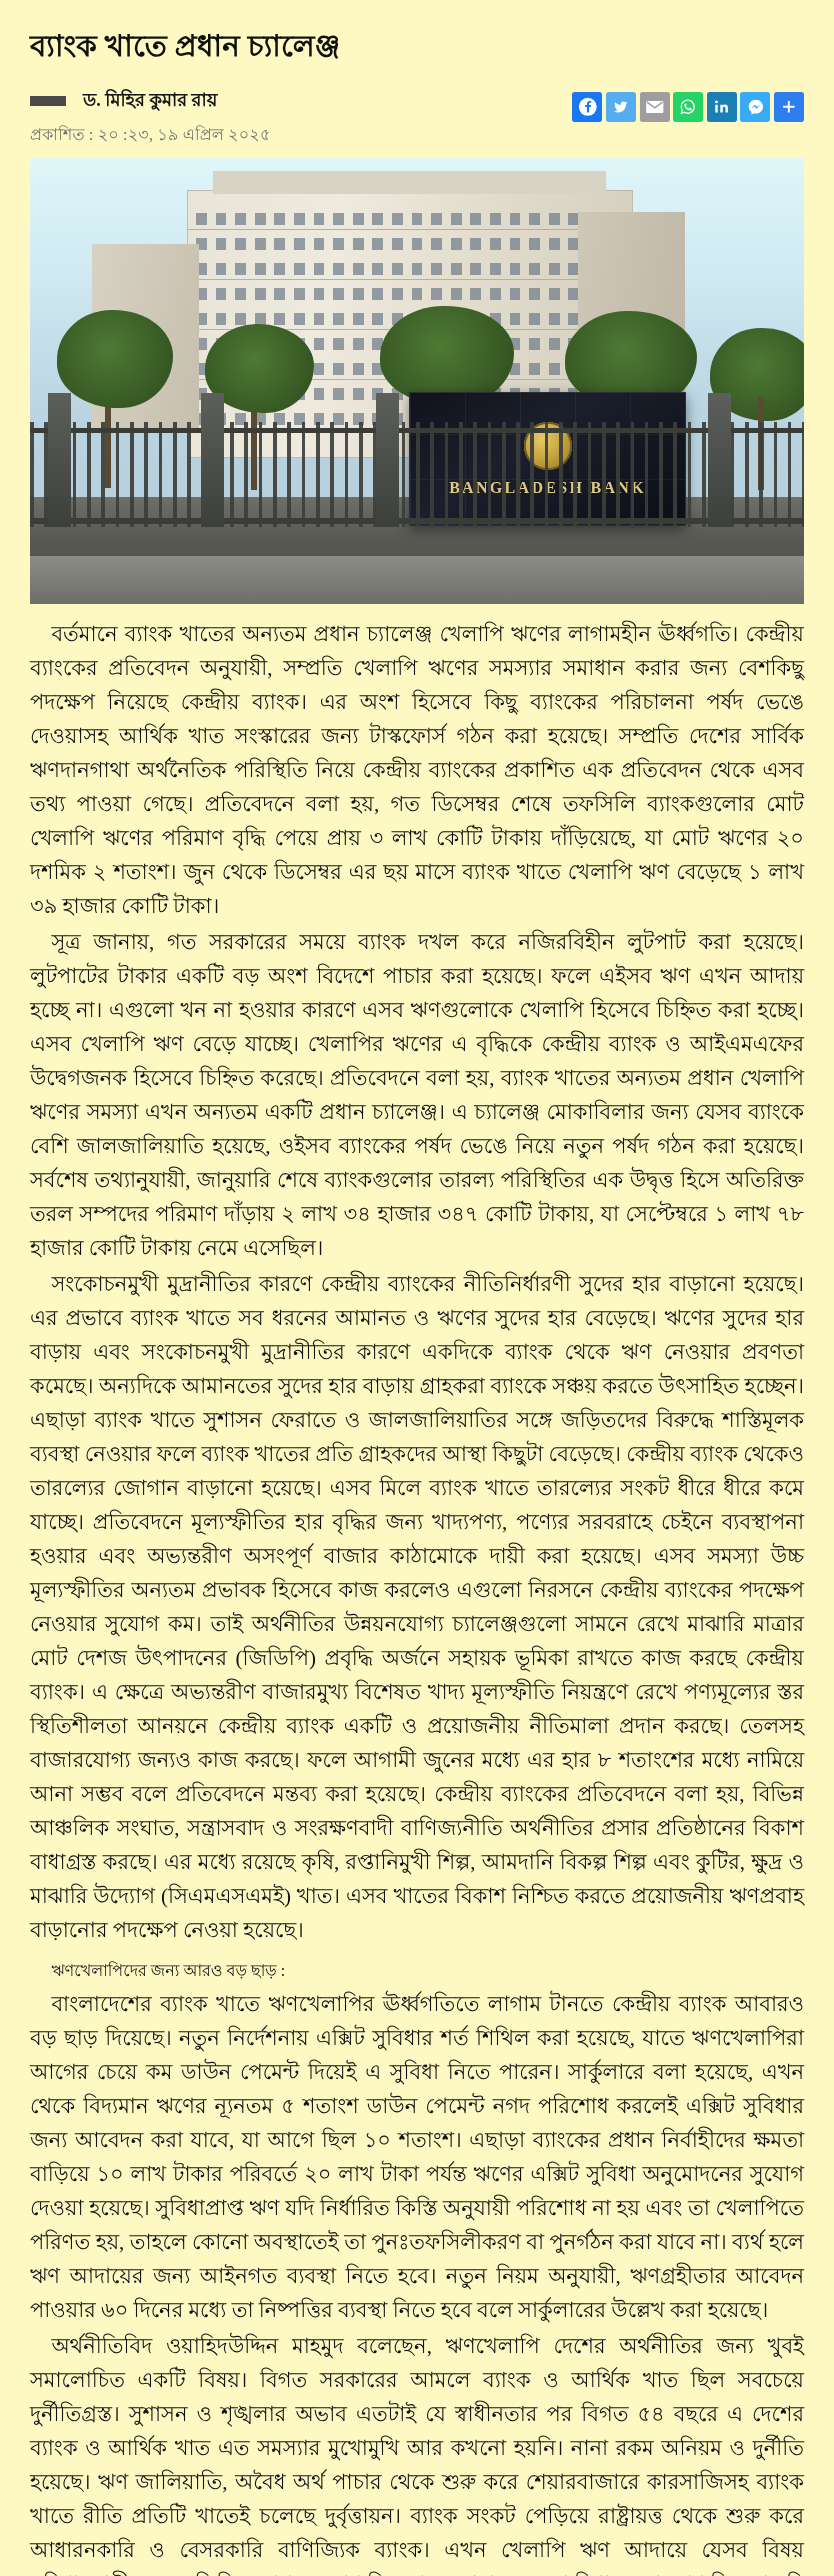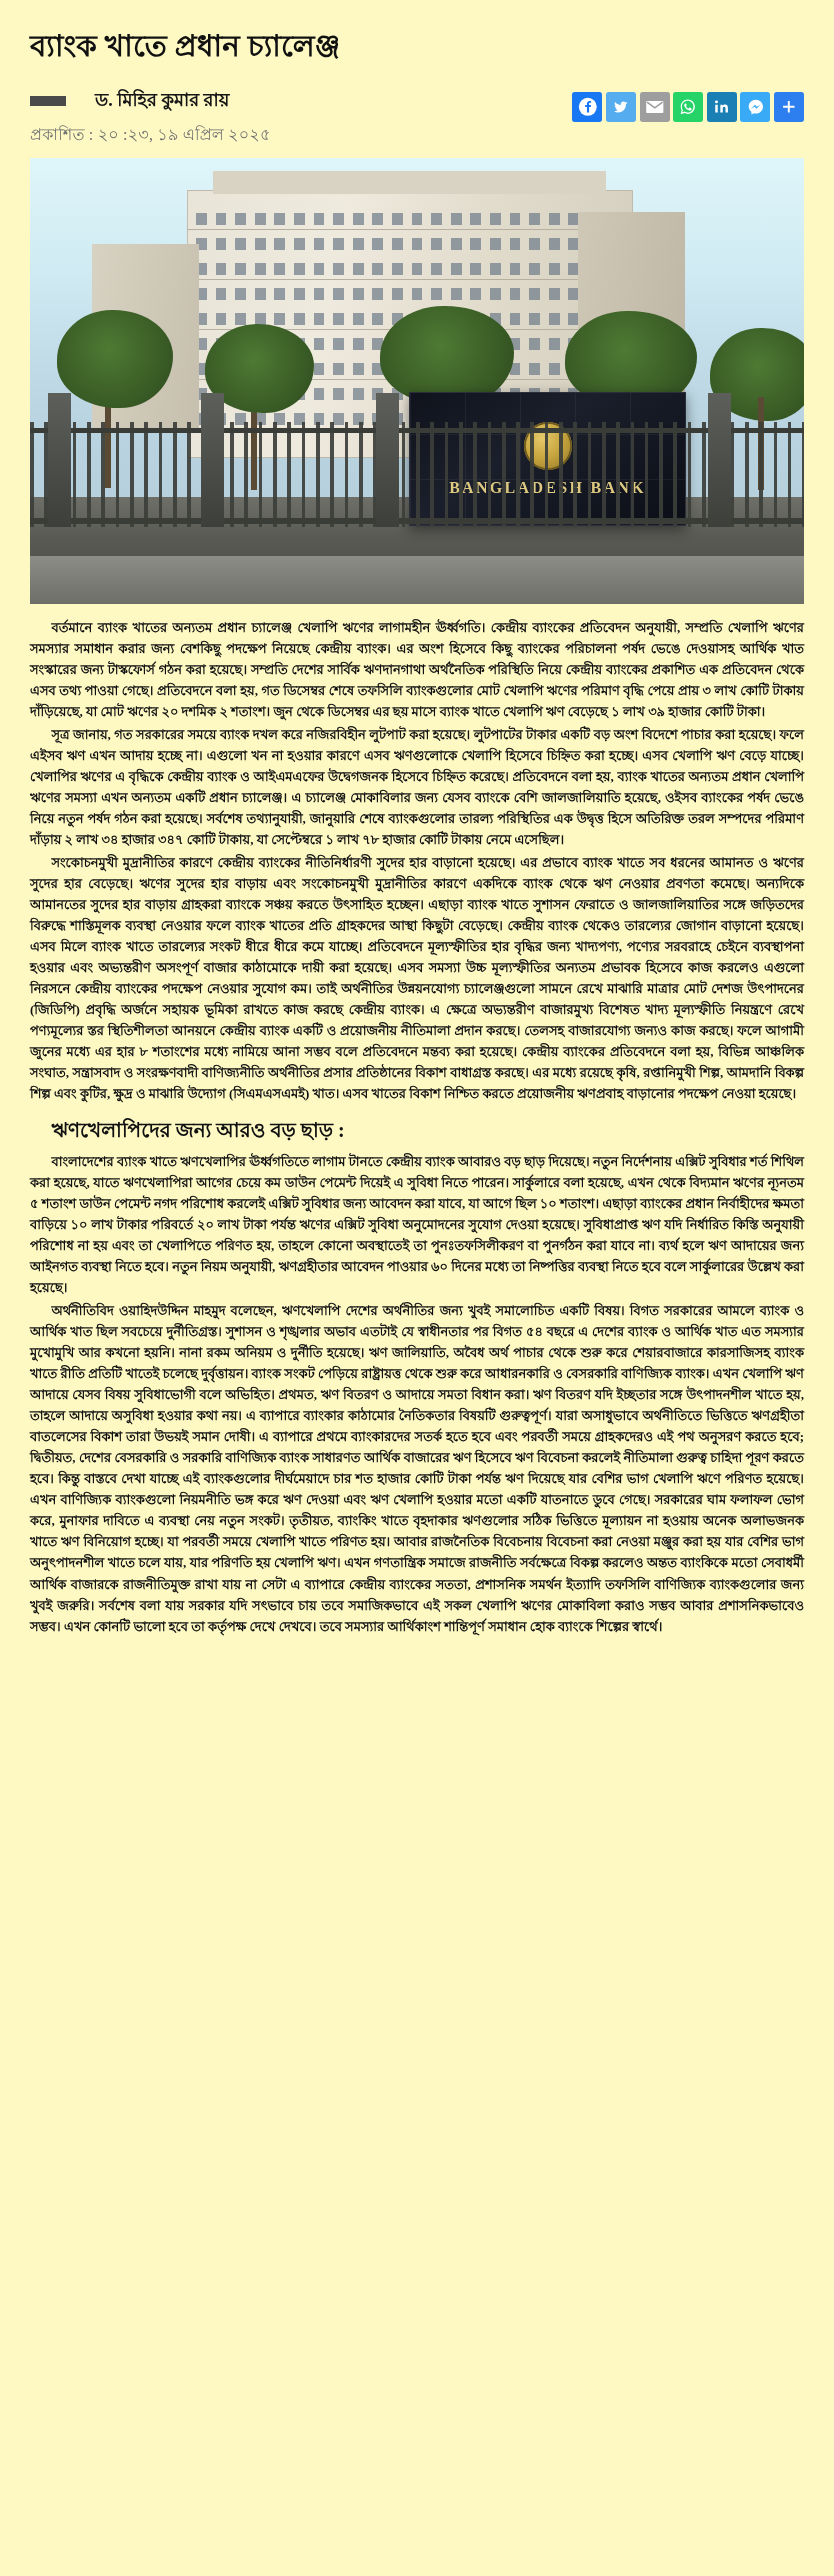--- a/index.html
+++ b/index.html
@@ -34,21 +34,21 @@
   .meta-row {
     display: flex;
     align-items: flex-start;
     justify-content: space-between;
     margin-bottom: 5.4px;
   }
   .byline-block { padding-top: 1.8px; }
   .byline {
     display: flex;
     align-items: center;
-    gap: 29px;
+    gap: 17px;
   }
   .byline-bar {
     width: 36px;
     height: 9.8px;
     background: #4a4a4a;
     display: inline-block;
     flex: 0 0 auto;
   }
   .byline-name {
     font-size: 18px;
@@ -186,32 +186,31 @@
   }
   .gate-post {
     position: absolute;
     bottom: 77px;
     width: 23px; height: 134px;
     background: linear-gradient(#5c5f5a,#3c3f3a);
   }
 
   
   .body-text p {
-    font-size: 13px;
+    font-size: 21px;
     line-height: 1.62;
     text-align: justify;
     margin: 0 0 1.8px 0;
     text-indent: 21.4px;
     color: #111;
     font-family: "Liberation Serif", "DejaVu Serif", serif;
-    font-weight: bold;
   }
   .sub-head {
-    font-size: 20px;
-    font-weight: 700;
+    font-size: 16px;
+    font-weight: 400;
     margin: 10.7px 0 2.7px 0;
     text-indent: 21.4px;
     color: #111;
   }
 </style>
 </head>
 <body>
 
 <div class="page">
 

